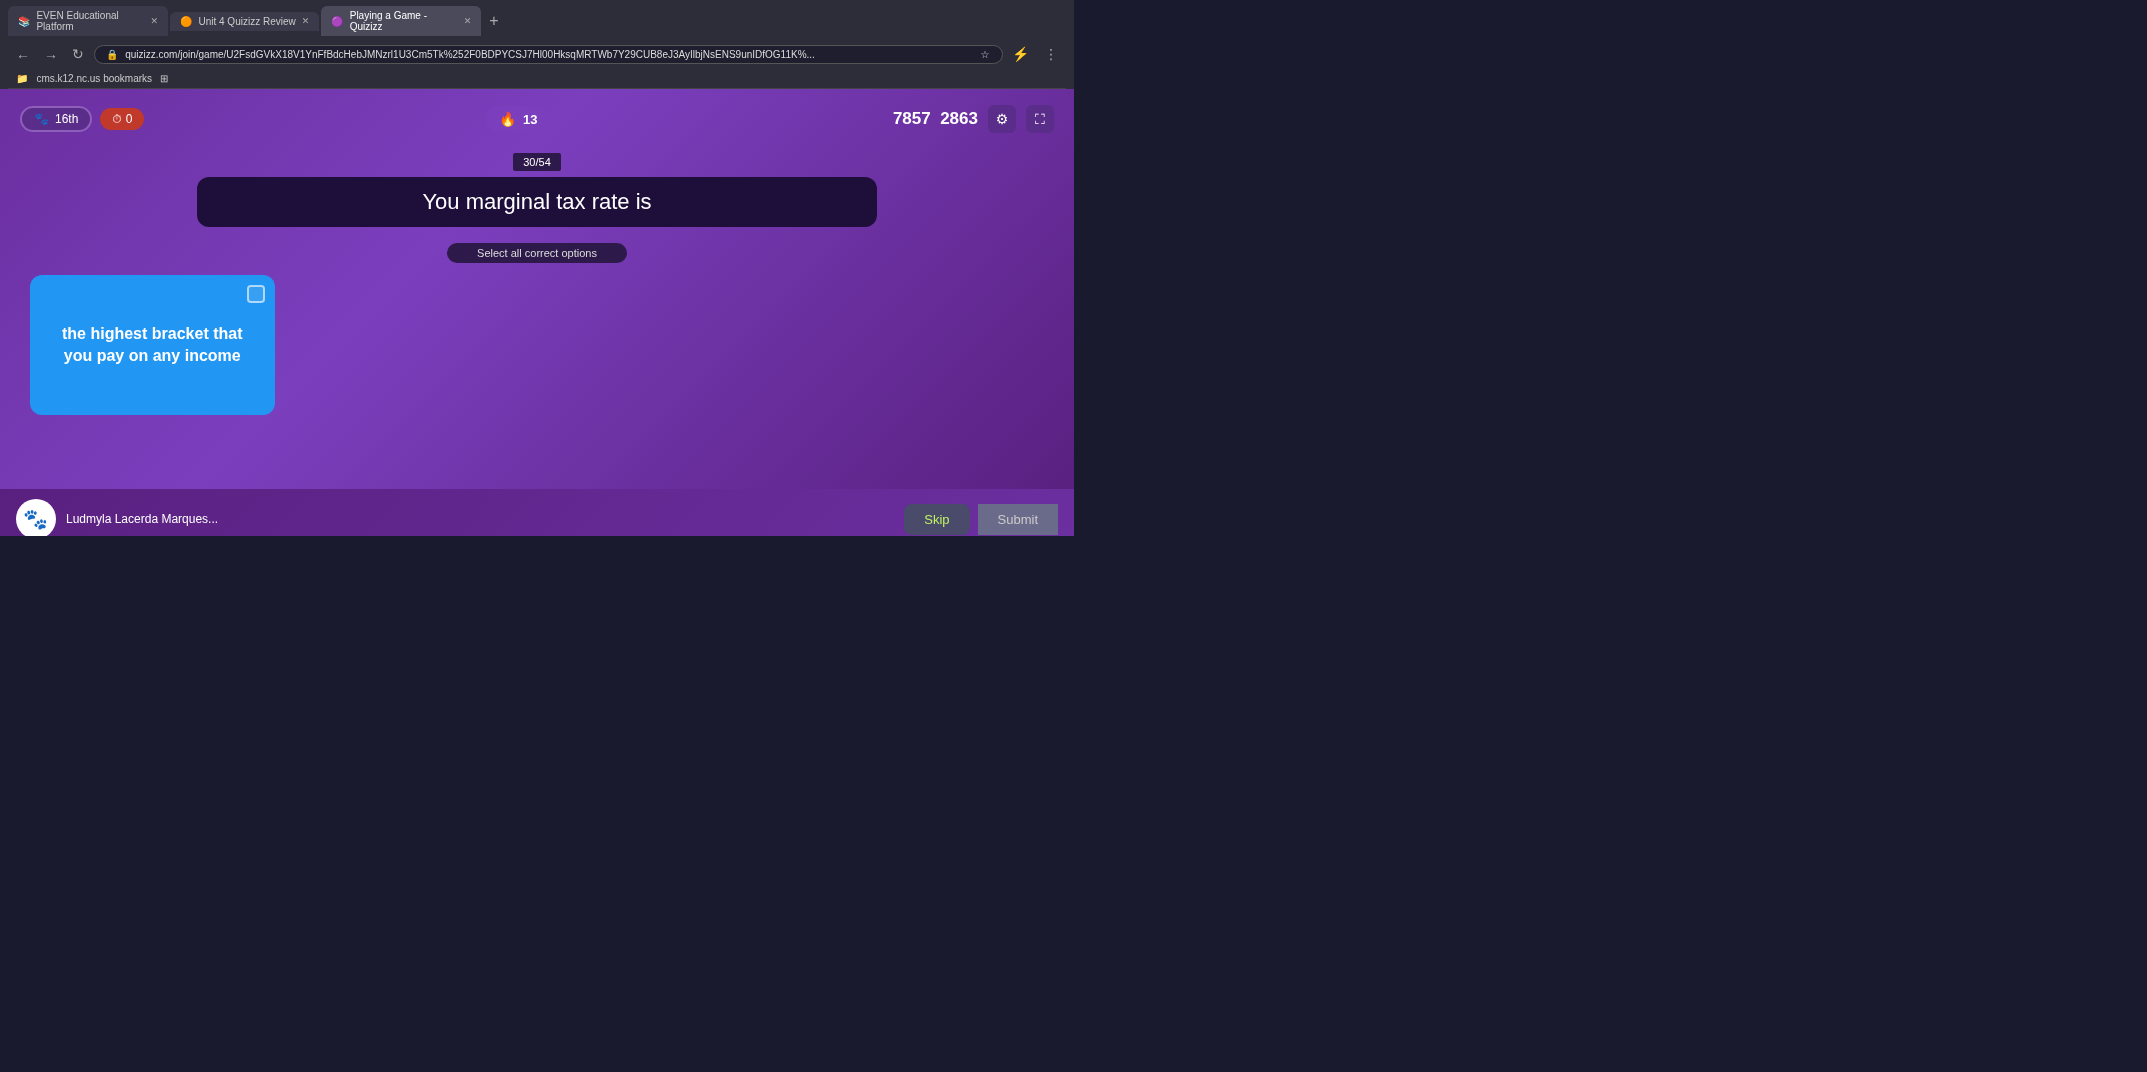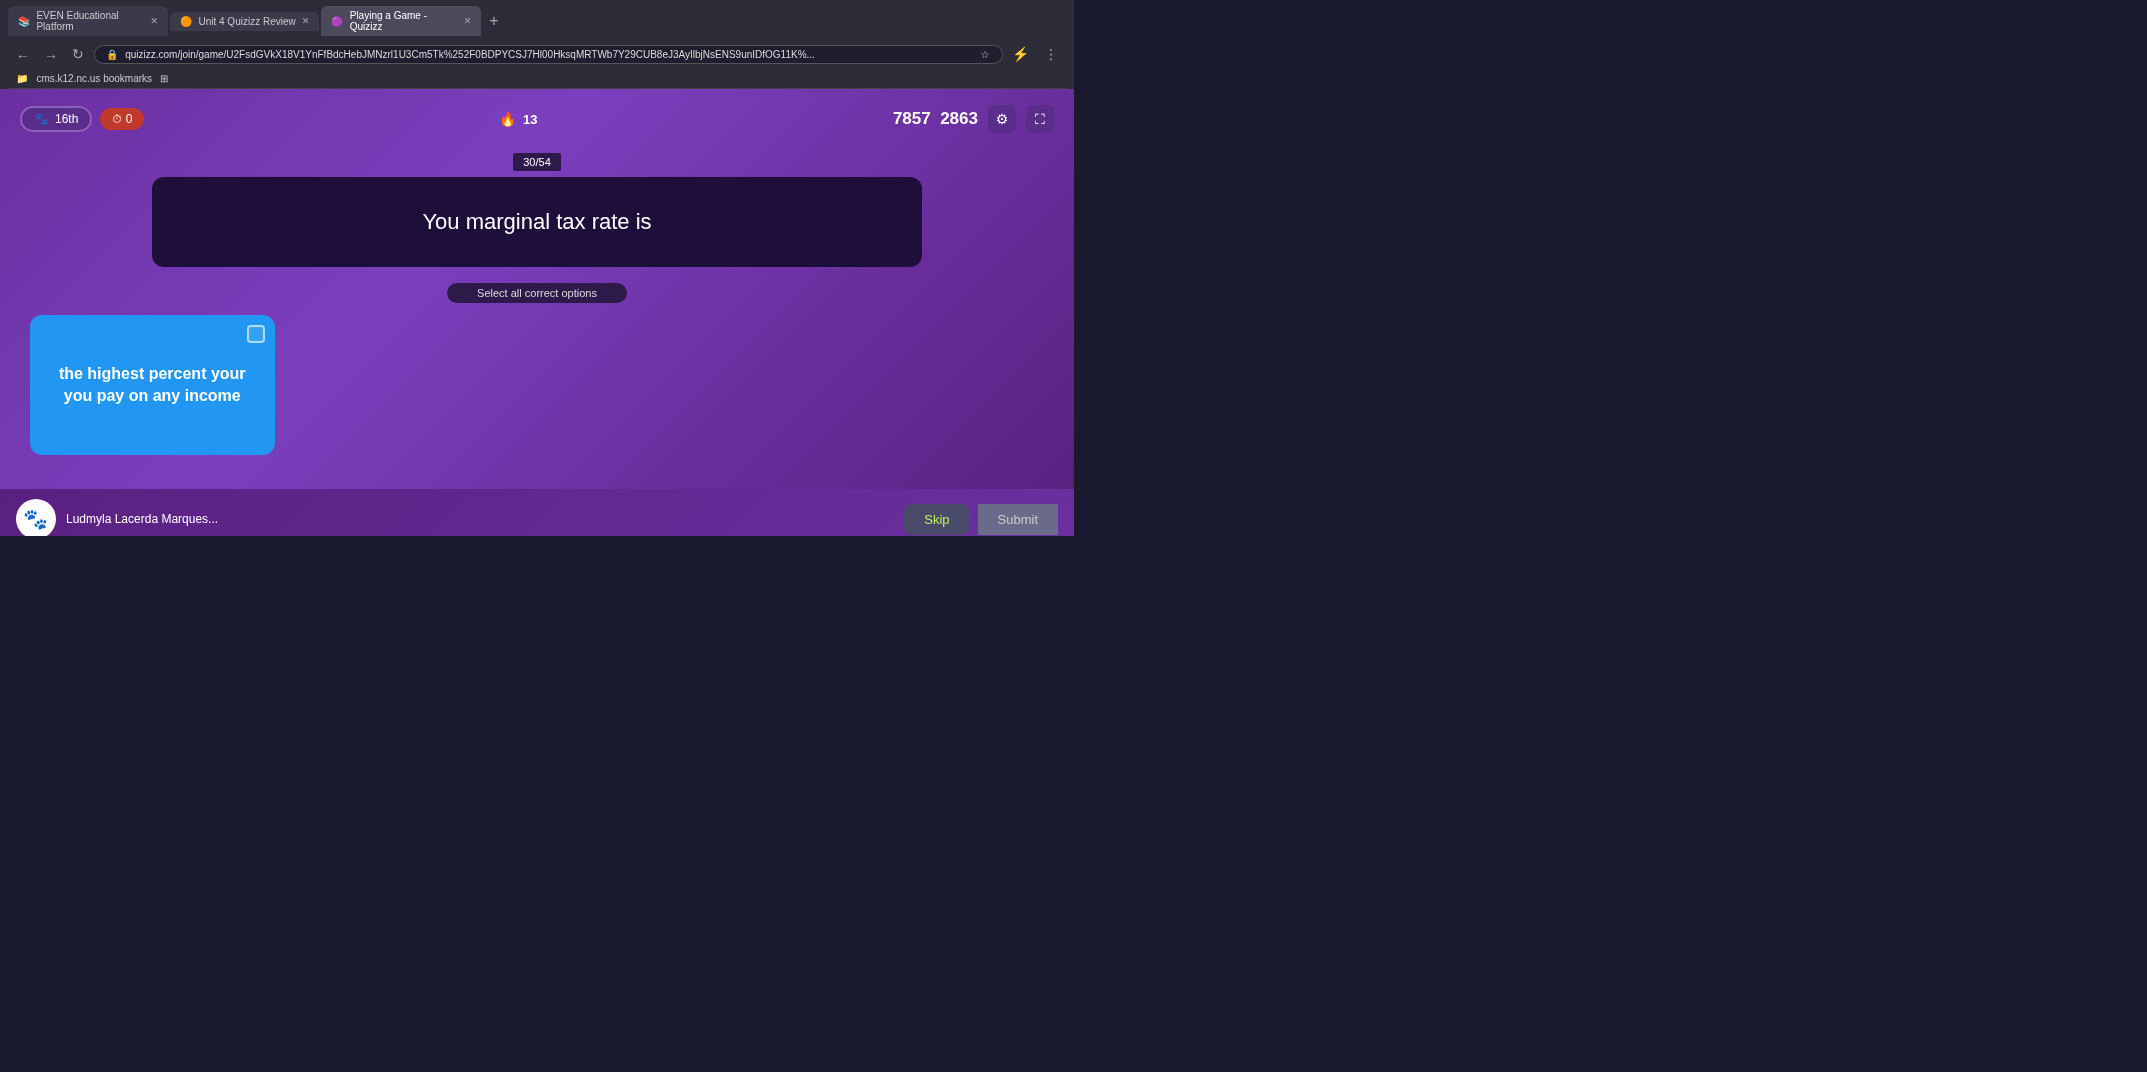--- a/index.html
+++ b/index.html
@@ -173,22 +173,22 @@
       background: #2d1a4a;
       border-radius: 2px;
       padding: 3px 10px;
       color: #fff;
       font-size: 11px;
       margin-bottom: 6px;
     }
     .question-card {
       background: #1e0f3a;
       border-radius: 12px;
-      padding: 32px 40px;
-      width: 770px;
+      padding: 12px 40px;
+      width: 680px;
       text-align: center;
     }
     .question-text {
       color: #fff;
       font-size: 22px;
       font-weight: 500;
     }
 
     
     .select-instruction {
@@ -425,21 +425,21 @@
     </div>
   </div>
 
   <div class="select-instruction">
     <span class="select-pill">Select all correct options</span>
   </div>
 
   <div class="answers-grid">
     <div class="answer-card answer-blue">
       <div class="check-box"></div>
-      <span class="answer-text">the highest percent your you pay on any income</span>
+      <span class="answer-text">the highest bracket that you pay on any income</span>
     </div>
   </div>
 </div>
 
 <div class="bottom-bar">
   <div class="user-info">
     <div class="avatar">
       <span>🐾</span>
     </div>
     <span class="username">Ludmyla Lacerda Marques...</span>

